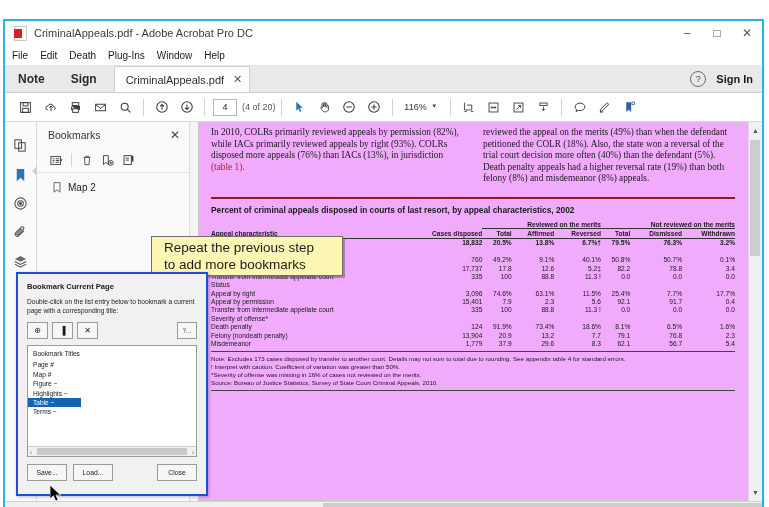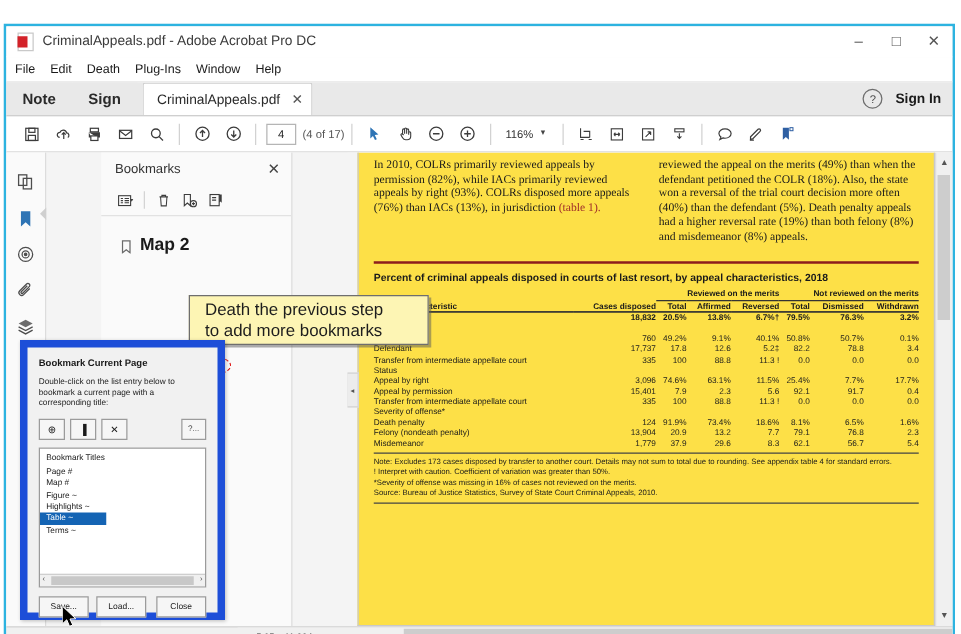--- a/index.html
+++ b/index.html
@@ -48,48 +48,48 @@
   .tbtn{width:25px;height:24px;display:flex;align-items:center;justify-content:center;color:#3c3c3c;}
   .tbtn svg{display:block;}
   .tsep{width:1px;height:17px;background:#d2d2d2;margin:0 5px;}
   .pagebox{width:22px;height:15px;border:1px solid #b5b5b5;background:#fff;font-size:9px;
     color:#222;display:flex;align-items:center;justify-content:center;margin-left:3px;}
   .pagelbl{font-size:9px;color:#555;margin-left:5px;}
   .zoombox{display:flex;margin-left:4px;}
   .zoomval{font-size:9px;color:#333;width:28px;text-align:center;}
   .zoomcaret{font-size:7px;color:#444;margin-left:3px;}
   
-  .body{display:flex;height:379px;position:relative;background:#f4f4f4;gap:44px;}
+  .body{display:flex;height:379px;position:relative;background:#f4f4f4;}
   .rail{width:31px;background:#fafafa;border-right:1px solid #dcdcdc;padding-top:9px;}
   .railicon{height:29px;display:flex;align-items:center;justify-content:center;color:#4d4d4d;position:relative;}
   .railicon.active{color:#2e74b5;}
   .railicon.active:after{content:"";position:absolute;right:-1px;top:6px;width:0;height:0;
     border-top:5px solid transparent;border-bottom:5px solid transparent;border-right:5px solid #cfcfcf;}
   .bmpanel{width:152px;background:#fafafa;border-right:1px solid #dcdcdc;position:relative;}
   .bmhead{height:26px;display:flex;align-items:center;justify-content:space-between;padding:0 9px 0 11px;}
   .bmhead .t{font-size:10.5px;color:#333;}
   .bmhead .x{font-size:12px;color:#444;}
   .bmtools{height:24px;display:flex;align-items:center;padding-left:9px;border-bottom:1px solid #e2e2e2;}
   .bmtools .bt{width:21px;height:19px;display:flex;align-items:center;justify-content:center;color:#3c3c3c;}
   .bmtools .bsep{width:1px;height:14px;background:#d4d4d4;margin:0 4px;}
   .bmlist{padding-top:9px;}
-  .bmitem{height:21px;display:flex;align-items:flex-end;padding-left:16px;font-size:14px;color:#1a1a1a;font-weight:bold;}
+  .bmitem{height:21px;display:flex;align-items:flex-start;padding-left:16px;font-size:10px;color:#1a1a1a;}
   .bmitem .bmico{margin-right:7px;color:#6b6b6b;display:flex;}
   .bmitem.pending{color:#8c8c8c;font-style:italic;}
   .ellipse{position:absolute;left:27px;top:159px;width:75px;height:21px;border:1.4px dashed #e02020;
     border-radius:50%;pointer-events:none;}
   
   .callout{position:absolute;left:146px;top:114px;width:192px;height:40px;background:#fdf5b4;
     border:1px solid #6e6e6e;box-shadow:2px 2px 0 rgba(90,90,90,.5);z-index:40;
     display:flex;flex-direction:column;justify-content:center;padding-left:12px;box-sizing:border-box;}
   .callout div{font-size:13.5px;color:#1d1d1d;line-height:17px;}
   .calloutTail{position:absolute;left:104px;top:152px;width:46px;height:22px;z-index:39;}
   
   .pdfwrap{flex:1;background:#f4f4f4;position:relative;overflow:hidden;}
-  .page{position:absolute;left:8px;top:0px;right:14px;bottom:0;background:#fde047;border:1px solid #c9c9c9;
+  .page{position:absolute;left:8px;top:0px;right:14px;bottom:0;background:#f0abfc;border:1px solid #c9c9c9;
     border-top:none;overflow:hidden;}
   .cols{display:flex;padding:5px 12px 0 12px;}
   .col{width:50%;box-sizing:border-box;}
   .col p{margin:0;font-family:"Liberation Serif", serif;font-size:9.3px;line-height:11.6px;color:#1a1a1a;}
   .col p .redtxt{color:#9e2a2a;}
   .tablebox{margin:12px 12px 0 12px;border-top:2px solid #8c1d1d;padding-top:5px;}
   .tbl-kicker{font-size:8px;font-weight:bold;color:#8c1d1d;letter-spacing:.2px;}
   .tbl-title{font-size:8.3px;font-weight:bold;color:#1a1a1a;margin-top:1px;}
   table.data{width:100%;border-collapse:collapse;margin-top:5px;}
   table.data td,table.data th{font-size:6.6px;color:#1a1a1a;padding:0.7px 0;font-weight:normal;
@@ -106,22 +106,22 @@
   .botrule{border-bottom:1.3px solid #444;margin-top:3px;}
   
   .vscroll{position:absolute;right:0;top:0;width:13px;bottom:0;background:#f0f0f0;border-left:1px solid #dcdcdc;}
   .vscroll .thumb{position:absolute;left:1px;top:18px;width:10px;height:116px;background:#cdcdcd;}
   .vscroll .ar{position:absolute;left:0;width:13px;height:13px;display:flex;align-items:center;
     justify-content:center;font-size:7px;color:#555;}
   .collapser{position:absolute;left:-1px;top:176px;width:8px;height:26px;background:#ececec;
     border:1px solid #d2d2d2;display:flex;align-items:center;justify-content:center;
     font-size:6px;color:#555;z-index:5;}
   
-  .dlg{position:absolute;left:11px;top:150px;width:164px;height:224px;background:#f1f1f1;
-    border:6px solid #1d4ed8;box-shadow:1px 1px 3px rgba(0,0,0,.25);z-index:60;box-sizing:border-box;}
+  .dlg{position:absolute;left:11px;top:150px;width:192px;height:224px;background:#f1f1f1;
+    border:2px solid #1d4ed8;box-shadow:1px 1px 3px rgba(0,0,0,.25);z-index:60;box-sizing:border-box;}
   .dlg .dtitle{font-size:7.6px;font-weight:bold;color:#1a1a1a;margin:8px 0 0 9px;}
   .dlg .dhelp{font-size:6.6px;color:#222;margin:7px 9px 0 9px;line-height:8.6px;}
   .dlg .drow{display:flex;align-items:center;margin:7px 9px 0 9px;}
   .dlg .dbtn{width:19px;height:15px;background:#f6f6f6;border:1px solid #9b9b9b;margin-right:4px;
     display:flex;align-items:center;justify-content:center;font-size:8px;color:#1a1a1a;}
   .dlg .dbtn.q{margin-left:auto;margin-right:0;width:18px;font-size:6.5px;color:#444;}
   .dlg .dlist{margin:6px 9px 0 9px;height:112px;background:#fff;border:1px solid #9b9b9b;
     position:relative;box-sizing:border-box;padding:4px 0 0 0;}
   .dlg .dlist .hd{font-size:6.6px;color:#1a1a1a;padding:0 0 3px 5px;}
   .dlg .dlist .it{font-size:6.6px;color:#1a1a1a;padding:1.2px 0 1.2px 5px;}
@@ -226,21 +226,21 @@
         </svg>
       </div>
     <div class="tbtn">
         <svg width="14" height="14" viewBox="0 0 16 16" fill="none" stroke="#3c3c3c" stroke-width="1.2">
           <circle cx="8" cy="8" r="6"></circle>
           <path d="M8 5v6M5.7 8.7L8 11l2.3-2.3"></path>
         </svg>
       </div>
     <div class="tsep"></div>
     <div class="pagebox">4</div>
-    <div class="pagelbl">(4 of 17)</div>
+    <div class="pagelbl">(4 of 20)</div>
     <div class="tsep"></div>
     <div class="tbtn">
         <svg width="13" height="14" viewBox="0 0 16 16" fill="#2e74b5">
           <path d="M4 1.6l8 7.2-3.6.5 2 4-1.8.9-2-4.1L4 12.6z"></path>
         </svg>
       </div>
     <div class="tbtn">
         <svg width="13" height="14" viewBox="0 0 16 16" fill="none" stroke="#3c3c3c" stroke-width="1.1">
           <path d="M5 9V4.2a1 1 0 0 1 2 0V8m0-.5V3.3a1 1 0 0 1 2 0V8m0-.8V4.2a1 1 0 0 1 2 0V9m0-2a1 1 0 0 1 2 0v3.4c0 2-1.6 3.5-3.6 3.5H8c-1.6 0-2.3-.8-3-2L3.6 9.6a1 1 0 0 1 1.6-1.2L6 9.4"></path>
         </svg>
@@ -396,21 +396,21 @@
         <div class="cols">
           <div class="col" style="padding-right:10px">
             <p><span>In 2010, COLRs primarily reviewed appeals by permission (82%), while IACs primarily reviewed appeals by right (93%). COLRs disposed more appeals (76%) than IACs (13%), in jurisdiction</span> <span class="redtxt">(table 1).</span></p>
           </div>
           <div class="col" style="padding-left:10px">
             <p>reviewed the appeal on the merits (49%) than when the defendant petitioned the COLR (18%). Also, the state won a reversal of the trial court decision more often (40%) than the defendant (5%). Death penalty appeals had a higher reversal rate (19%) than both felony (8%) and misdemeanor (8%) appeals.</p>
           </div>
         </div>
 
         <div class="tablebox">
-          <div class="tbl-title">Percent of criminal appeals disposed in courts of last resort, by appeal characteristics, 2018</div>
+          <div class="tbl-title">Percent of criminal appeals disposed in courts of last resort, by appeal characteristics, 2002</div>
           <table class="data">
             <thead>
               <tr>
                 <th class="lbl"></th>
                 <th></th>
                 <th class="spanhdr" colspan="3">Reviewed on the merits</th>
                 <th class="spanhdr" colspan="3">Not reviewed on the merits</th>
               </tr>
               <tr class="hdrrow">
                 <th class="lbl">Appeal characteristic</th>
@@ -572,21 +572,21 @@
         <div class="ar" style="top:2px">▲</div>
         <div class="thumb"></div>
         <div class="ar" style="bottom:2px">▼</div>
       </div>
     </div>
 
     <svg class="calloutTail" viewBox="0 0 46 22">
       <polygon points="46,0 46,16 0,21 14,7" fill="#5a5a5a"></polygon>
     </svg>
     <div class="callout">
-      <div>Death the previous step</div>
+      <div>Repeat the previous step</div>
       <div>to add  more bookmarks</div>
     </div>
 
     <div class="dlg">
       <div class="dtitle">Bookmark Current Page</div>
       <div class="dhelp">Double-click on the list entry below to bookmark a current page with a corresponding title:</div>
       <div class="drow">
         <div class="dbtn">⊕</div>
         <div class="dbtn">▐</div>
         <div class="dbtn">✕</div>

